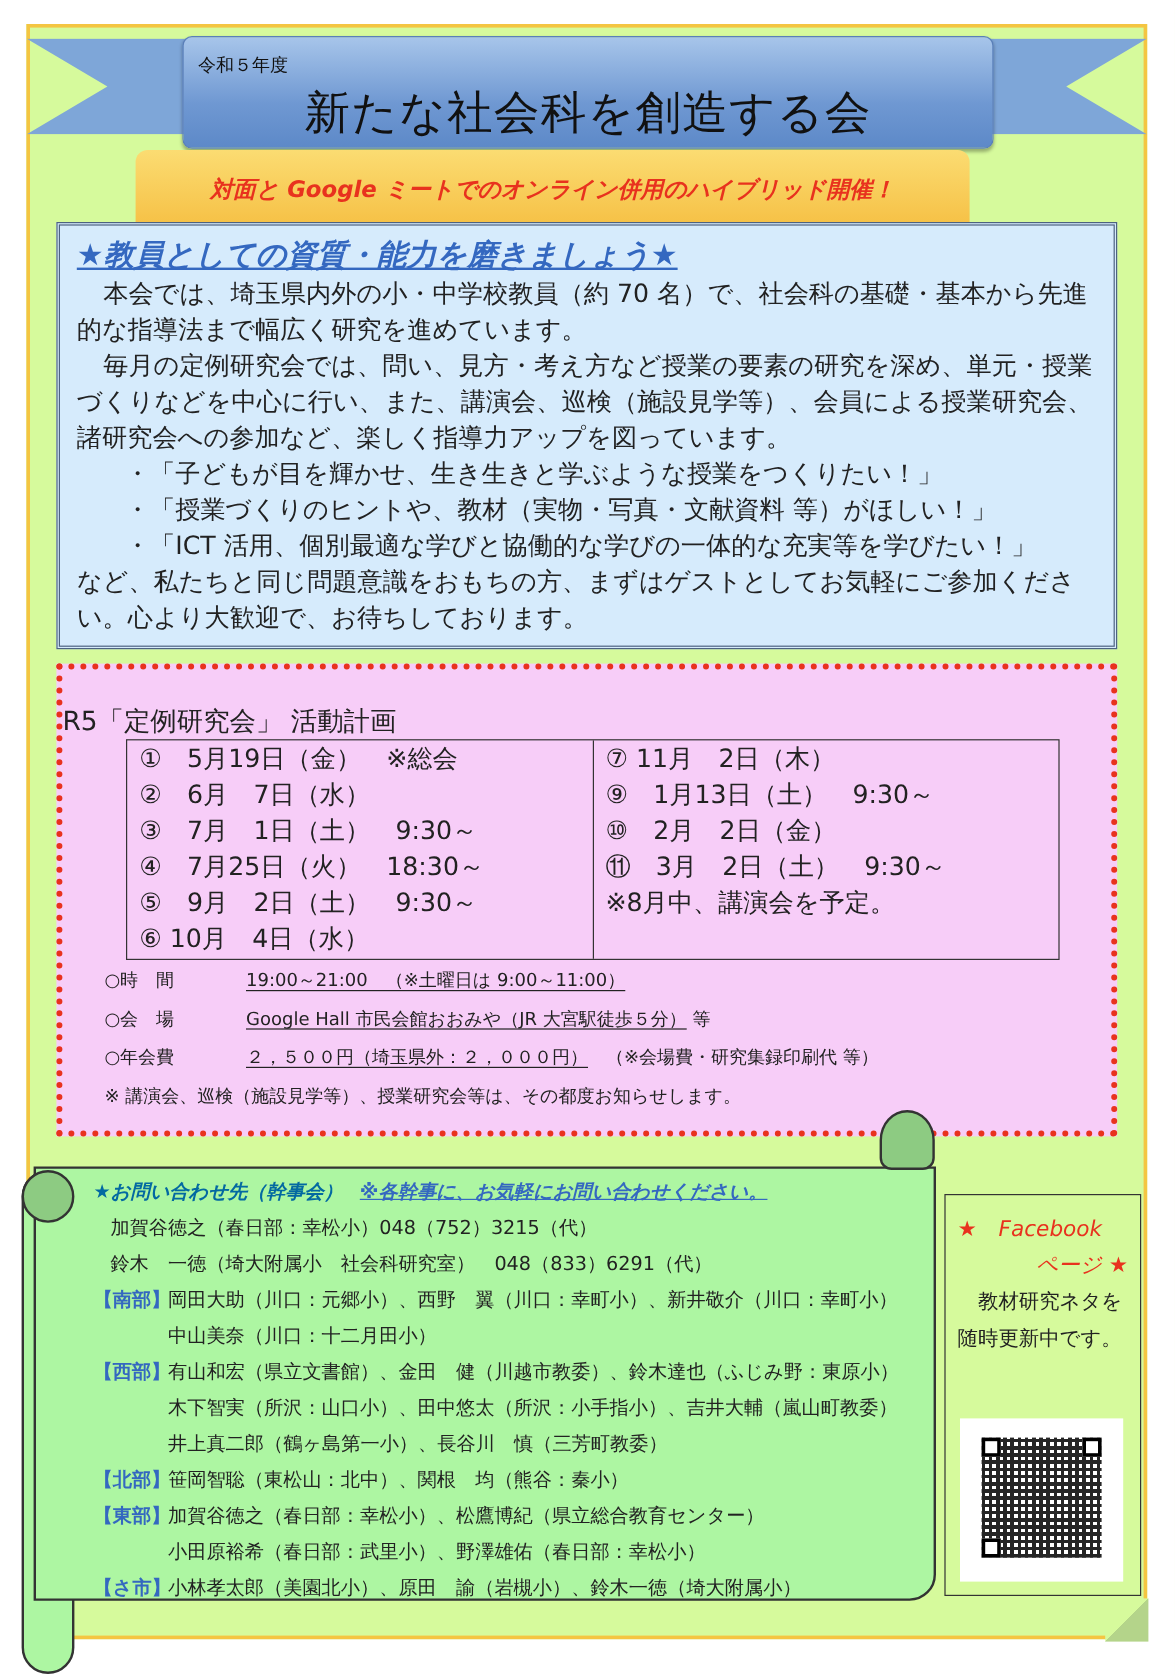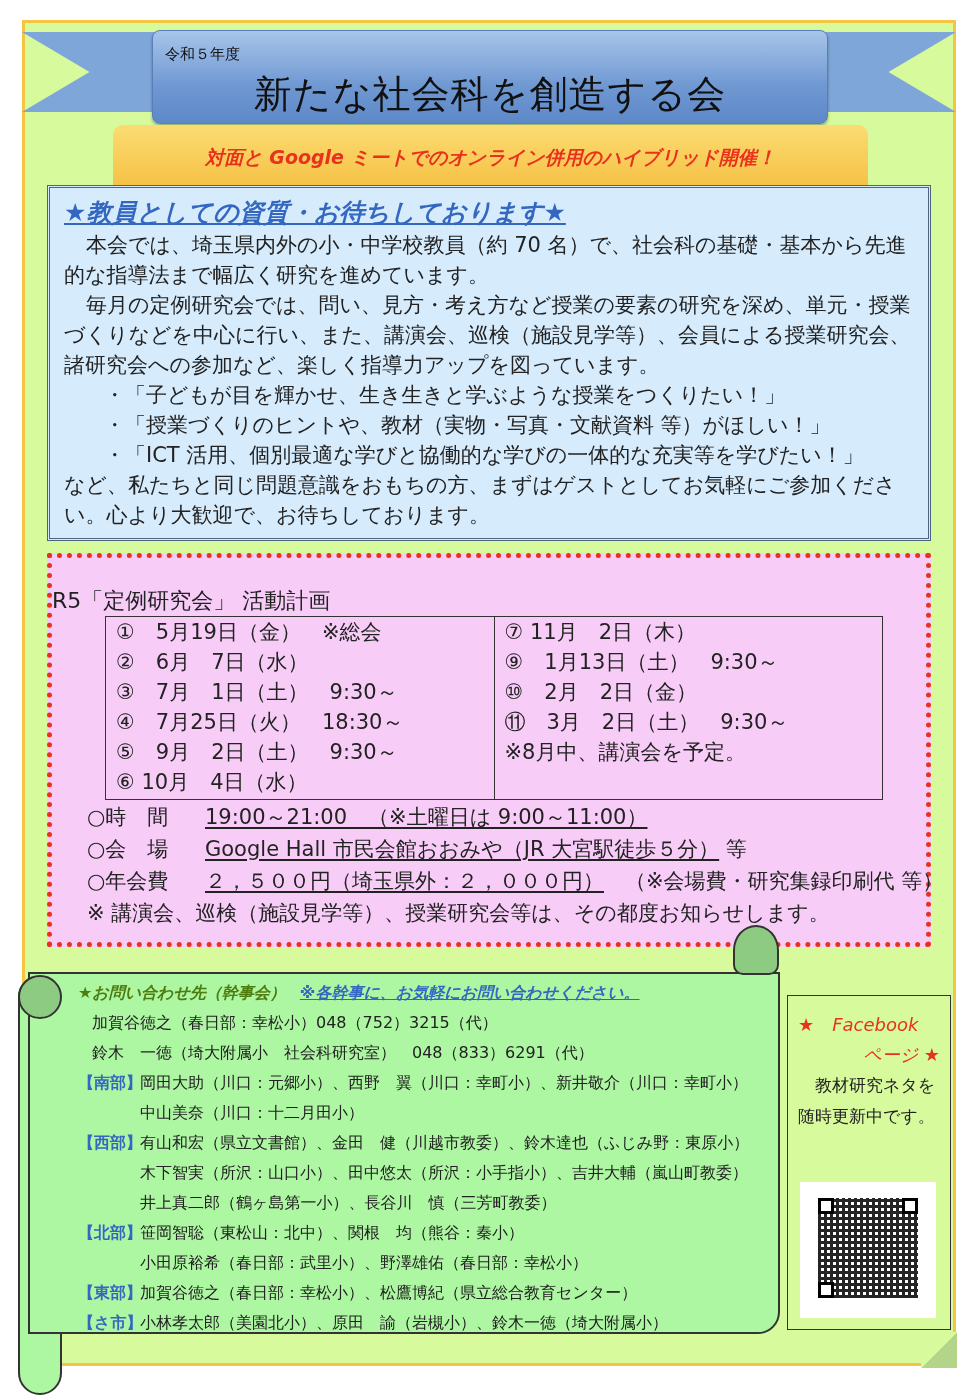--- a/index.html
+++ b/index.html
@@ -17,21 +17,21 @@
   .ribbon-tail-r { position:absolute; left:806px; top:32px; width:150px; height:80px;
                    background:#7ea6d8; clip-path:polygon(0 0,100% 0,55% 50%,100% 100%,0 100%); }
   .ribbon { position:absolute; left:152px; top:30px; width:674px; height:92px;
             background:linear-gradient(#a7c5ea,#6f98d2 60%,#5d89c8); border-radius:8px;
             border:1px solid #5a7fb8; box-shadow:0 2px 3px rgba(0,0,0,.3); }
   .ribbon-sub { position:absolute; left:12px; top:14px; font-size:15px; color:#111; }
   .ribbon-title { position:absolute; left:0; right:0; top:38px; text-align:center;
                   font-size:38px; color:#111; letter-spacing:1px; }
 
   
-  .banner { position:absolute; left:113px; top:125px; width:755px; height:62px;
+  .banner { position:absolute; left:113px; top:125px; width:695px; height:62px;
             background:linear-gradient(#fbdc72,#f6c146); border-radius:10px 10px 0 0; }
   .banner-text { position:absolute; left:0; right:0; top:20px; text-align:center;
                  font-size:19px; font-style:italic; font-weight:bold; color:#e8321e; }
 
   
   .bluebox { position:absolute; left:47px; top:185px; width:884px; height:356px;
              background:#d6ebfc; border:3px double #4e6380; box-sizing:border-box; padding:8px 14px; }
   .bluebox h2 { margin:0; font-size:25px; font-style:italic; font-weight:bold; color:#3468c0;
                 text-decoration:underline; line-height:34px; }
   .bluebox p { margin:0; font-size:21px; line-height:30px; color:#222; }
@@ -40,37 +40,37 @@
 
   
   .pinkbox { position:absolute; left:47px; top:553px; width:884px; height:394px;
              background:#f7cdf8; border:5px dotted #e8321e; box-sizing:border-box; }
   .pink-title { position:absolute; left:0; right:0; top:28px; text-align:left; font-size:22px; }
   .sched { position:absolute; left:53px; top:58px; width:776px; height:182px;
            border:1px solid #333; display:flex; }
   .sched .col { flex:1; padding:0 10px; font-size:21px; line-height:30px; }
   .sched .col + .col { border-left:1px solid #333; }
   .sched .row { white-space:pre; }
-  .info { position:absolute; left:35px; top:243px; font-size:21px; line-height:32px; }
+  .info { position:absolute; left:35px; top:243px; font-size:15px; line-height:32px; }
   .info .line { white-space:nowrap; }
   .info .lbl { display:inline-block; width:118px; }
   .info u { text-underline-offset:3px; }
 
   
   .scroll { position:absolute; left:28px; top:972px; width:752px; height:362px;
             background:#adf6a2; border:2px solid #333; border-radius:0 0 22px 0; box-sizing:border-box; }
   .scroll-curl-l { position:absolute; left:18px; top:975px; width:44px; height:420px;
                    background:#adf6a2; border:2px solid #333; border-radius:22px; box-sizing:border-box; }
   .scroll-curl-top { position:absolute; left:733px; top:925px; width:46px; height:50px;
                      background:#8dcb82; border:2px solid #333; border-radius:50% 50% 10px 10px; box-sizing:border-box; }
   .scroll-curl-l-top { position:absolute; left:18px; top:975px; width:44px; height:44px;
                        background:#8dcb82; border:2px solid #333; border-radius:50%; box-sizing:border-box; }
   .contact { position:absolute; left:78px; top:978px; font-size:16px; line-height:30px; }
   .contact .hd { font-style:italic; font-weight:bold; }
-  .contact .hd .red { color:#4d7c0f; }
+  .contact .hd .red { color:#0369a1; }
   .contact .hd .blue { color:#3468c0; text-decoration:underline; margin-left:14px; }
   .contact .ln { white-space:pre; padding-left:14px; }
   .contact .region { color:#3468c0; font-weight:bold; display:inline-block; width:62px; margin-left:-14px; }
   .contact .cont { padding-left:62px; }
 
   
   .fbbox { position:absolute; left:787px; top:995px; width:164px; height:335px;
            border:1px solid #333; box-sizing:border-box; padding:14px 10px; }
   .fb-title { font-size:18px; font-style:italic; color:#e8321e; line-height:30px; }
   .fb-title .r { text-align:right; }
@@ -94,21 +94,21 @@
 <div class="ribbon">
   <div class="ribbon-sub">令和５年度</div>
   <div class="ribbon-title">新たな社会科を創造する会</div>
 </div>
 
 <div class="banner">
   <div class="banner-text">対面と Google ミートでのオンライン併用のハイブリッド開催！</div>
 </div>
 
 <div class="bluebox">
-  <h2>★教員としての資質・お待ちしております★</h2>
+  <h2>★教員としての資質・能力を磨きましょう★</h2>
   <p class="ind">本会では、埼玉県内外の小・中学校教員（約 70 名）で、社会科の基礎・基本から先進的な指導法まで幅広く研究を進めています。</p>
   <p class="ind">毎月の定例研究会では、問い、見方・考え方など授業の要素の研究を深め、単元・授業づくりなどを中心に行い、また、講演会、巡検（施設見学等）、会員による授業研究会、諸研究会への参加など、楽しく指導力アップを図っています。</p>
   <p class="bullet">・「子どもが目を輝かせ、生き生きと学ぶような授業をつくりたい！」</p>
   <p class="bullet">・「授業づくりのヒントや、教材（実物・写真・文献資料 等）がほしい！」</p>
   <p class="bullet">・「ICT 活用、個別最適な学びと協働的な学びの一体的な充実等を学びたい！」</p>
   <p>など、私たちと同じ問題意識をおもちの方、まずはゲストとしてお気軽にご参加ください。心より大歓迎で、お待ちしております。</p>
 </div>
 
 <div class="pinkbox">
   <div class="pink-title">R5「定例研究会」 活動計画</div>
@@ -157,22 +157,22 @@
 
   <div class="ln"><span class="region">【南部】</span><span>岡田大助（川口：元郷小）、西野　翼（川口：幸町小）、新井敬介（川口：幸町小）</span></div>
   <div class="ln cont">中山美奈（川口：十二月田小）</div>
 
   <div class="ln"><span class="region">【西部】</span><span>有山和宏（県立文書館）、金田　健（川越市教委）、鈴木達也（ふじみ野：東原小）</span></div>
   <div class="ln cont">木下智実（所沢：山口小）、田中悠太（所沢：小手指小）、吉井大輔（嵐山町教委）</div>
   <div class="ln cont">井上真二郎（鶴ヶ島第一小）、長谷川　慎（三芳町教委）</div>
 
   <div class="ln"><span class="region">【北部】</span><span>笹岡智聡（東松山：北中）、関根　均（熊谷：秦小）</span></div>
 
+  <div class="ln"><span class="region">【東部】</span><span>加賀谷徳之（春日部：幸松小）、松鷹博紀（県立総合教育センター）</span></div>
   <div class="ln cont">小田原裕希（春日部：武里小）、野澤雄佑（春日部：幸松小）</div>
-  <div class="ln"><span class="region">【東部】</span><span>加賀谷徳之（春日部：幸松小）、松鷹博紀（県立総合教育センター）</span></div>
 
   <div class="ln"><span class="region">【さ市】</span><span>小林孝太郎（美園北小）、原田　諭（岩槻小）、鈴木一徳（埼大附属小）</span></div>
 </div>
 
 <div class="fbbox">
   <div class="fb-title">
     <div>★　Facebook</div>
     <div class="r">ページ ★</div>
   </div>
   <div class="fb-text">　教材研究ネタを随時更新中です。</div>

